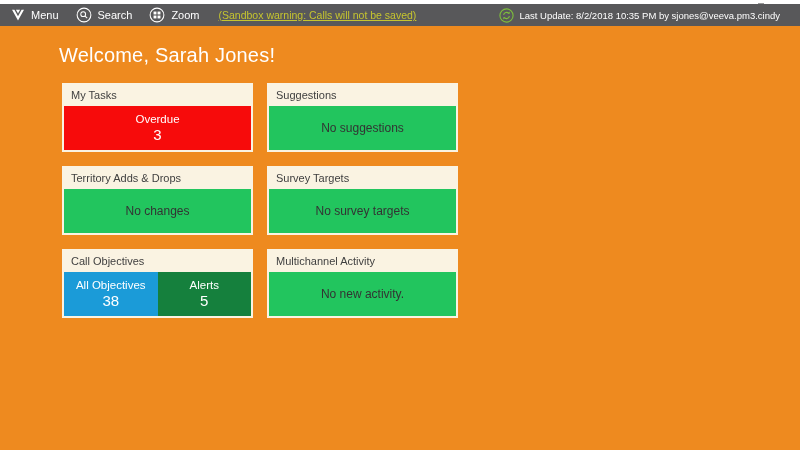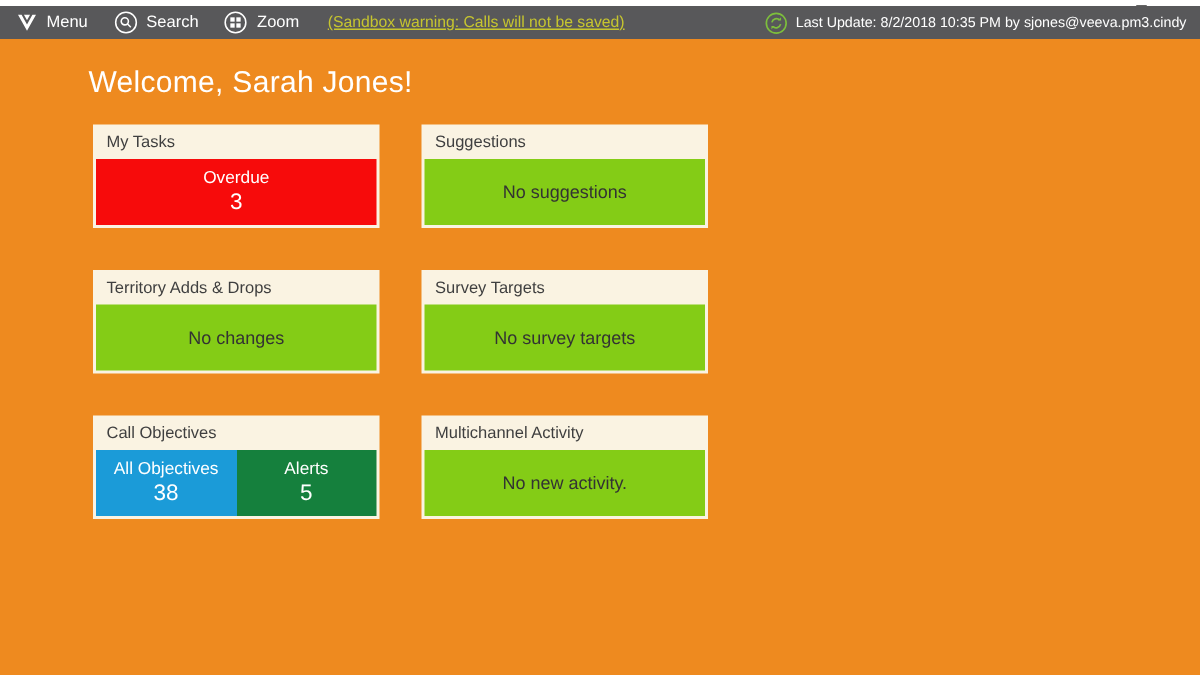--- a/index.html
+++ b/index.html
@@ -25,45 +25,45 @@
 
   
   .toolbar {
     position:absolute; top:4px; left:0; right:0; height:22px;
     background:#58585A; display:flex; align-items:center; color:#fff;
   }
   .tb-left { display:flex; align-items:center; margin-left:11px; }
   .tb-item { display:flex; align-items:center; margin-right:17px; cursor:pointer; }
   .tb-label { font-size:11px; margin-left:6px; color:#fff; }
   .tb-warning { font-size:10.5px; color:#C6C52F; margin-left:2px;text-decoration:underline; }
-  .tb-right { margin-left:auto; display:flex; align-items:center; margin-right:9px; }
+  .tb-right { margin-left:auto; display:flex; align-items:center; margin-right:20px; }
   .tb-update { font-size:9.5px; color:#fff; margin-left:6px; }
   .ring-icon svg, .logo svg { display:block; }
 
   
   .welcome {
     position:absolute; left:59px; top:44px;
     font-size:20px; font-weight:normal; color:#ffffff; letter-spacing:0.2px;
   }
   .grid {
     position:absolute; left:62px; top:83px;
     display:grid; grid-template-columns:191px 191px; grid-auto-rows:69px;
-    column-gap:14px; row-gap:14px;gap:28px;
+    column-gap:14px; row-gap:14px;
   }
   .card { position:relative; background:#FAF3E2; }
   .card-title {
     position:absolute; top:0; left:0; right:0; height:22px;
     line-height:24px; padding-left:9px; font-size:11px; color:#3f3f3f;
     white-space:nowrap;
   }
   .card-body {
     position:absolute; left:2px; right:2px; top:23px; bottom:2px;
     display:flex; align-items:center; justify-content:center; cursor:pointer;
   }
-  .body-gray { background:#84cc16; color:#333; font-size:12px; }
+  .body-gray { background:#22c55e; color:#333; font-size:12px; }
   .body-red  { background:#F70B0B; color:#fff; flex-direction:column; }
   .tile-label { font-size:11.5px; }
   .tile-count { font-size:15px; margin-top:1px; }
   .body-split { background:none; padding:0; }
   .split-half {
     flex:1; height:100%; display:flex; flex-direction:column;
     align-items:center; justify-content:center; color:#fff; cursor:pointer;
   }
   .half-blue { background:#1B9BD8; }
   .half-red  { background:#15803d; }

